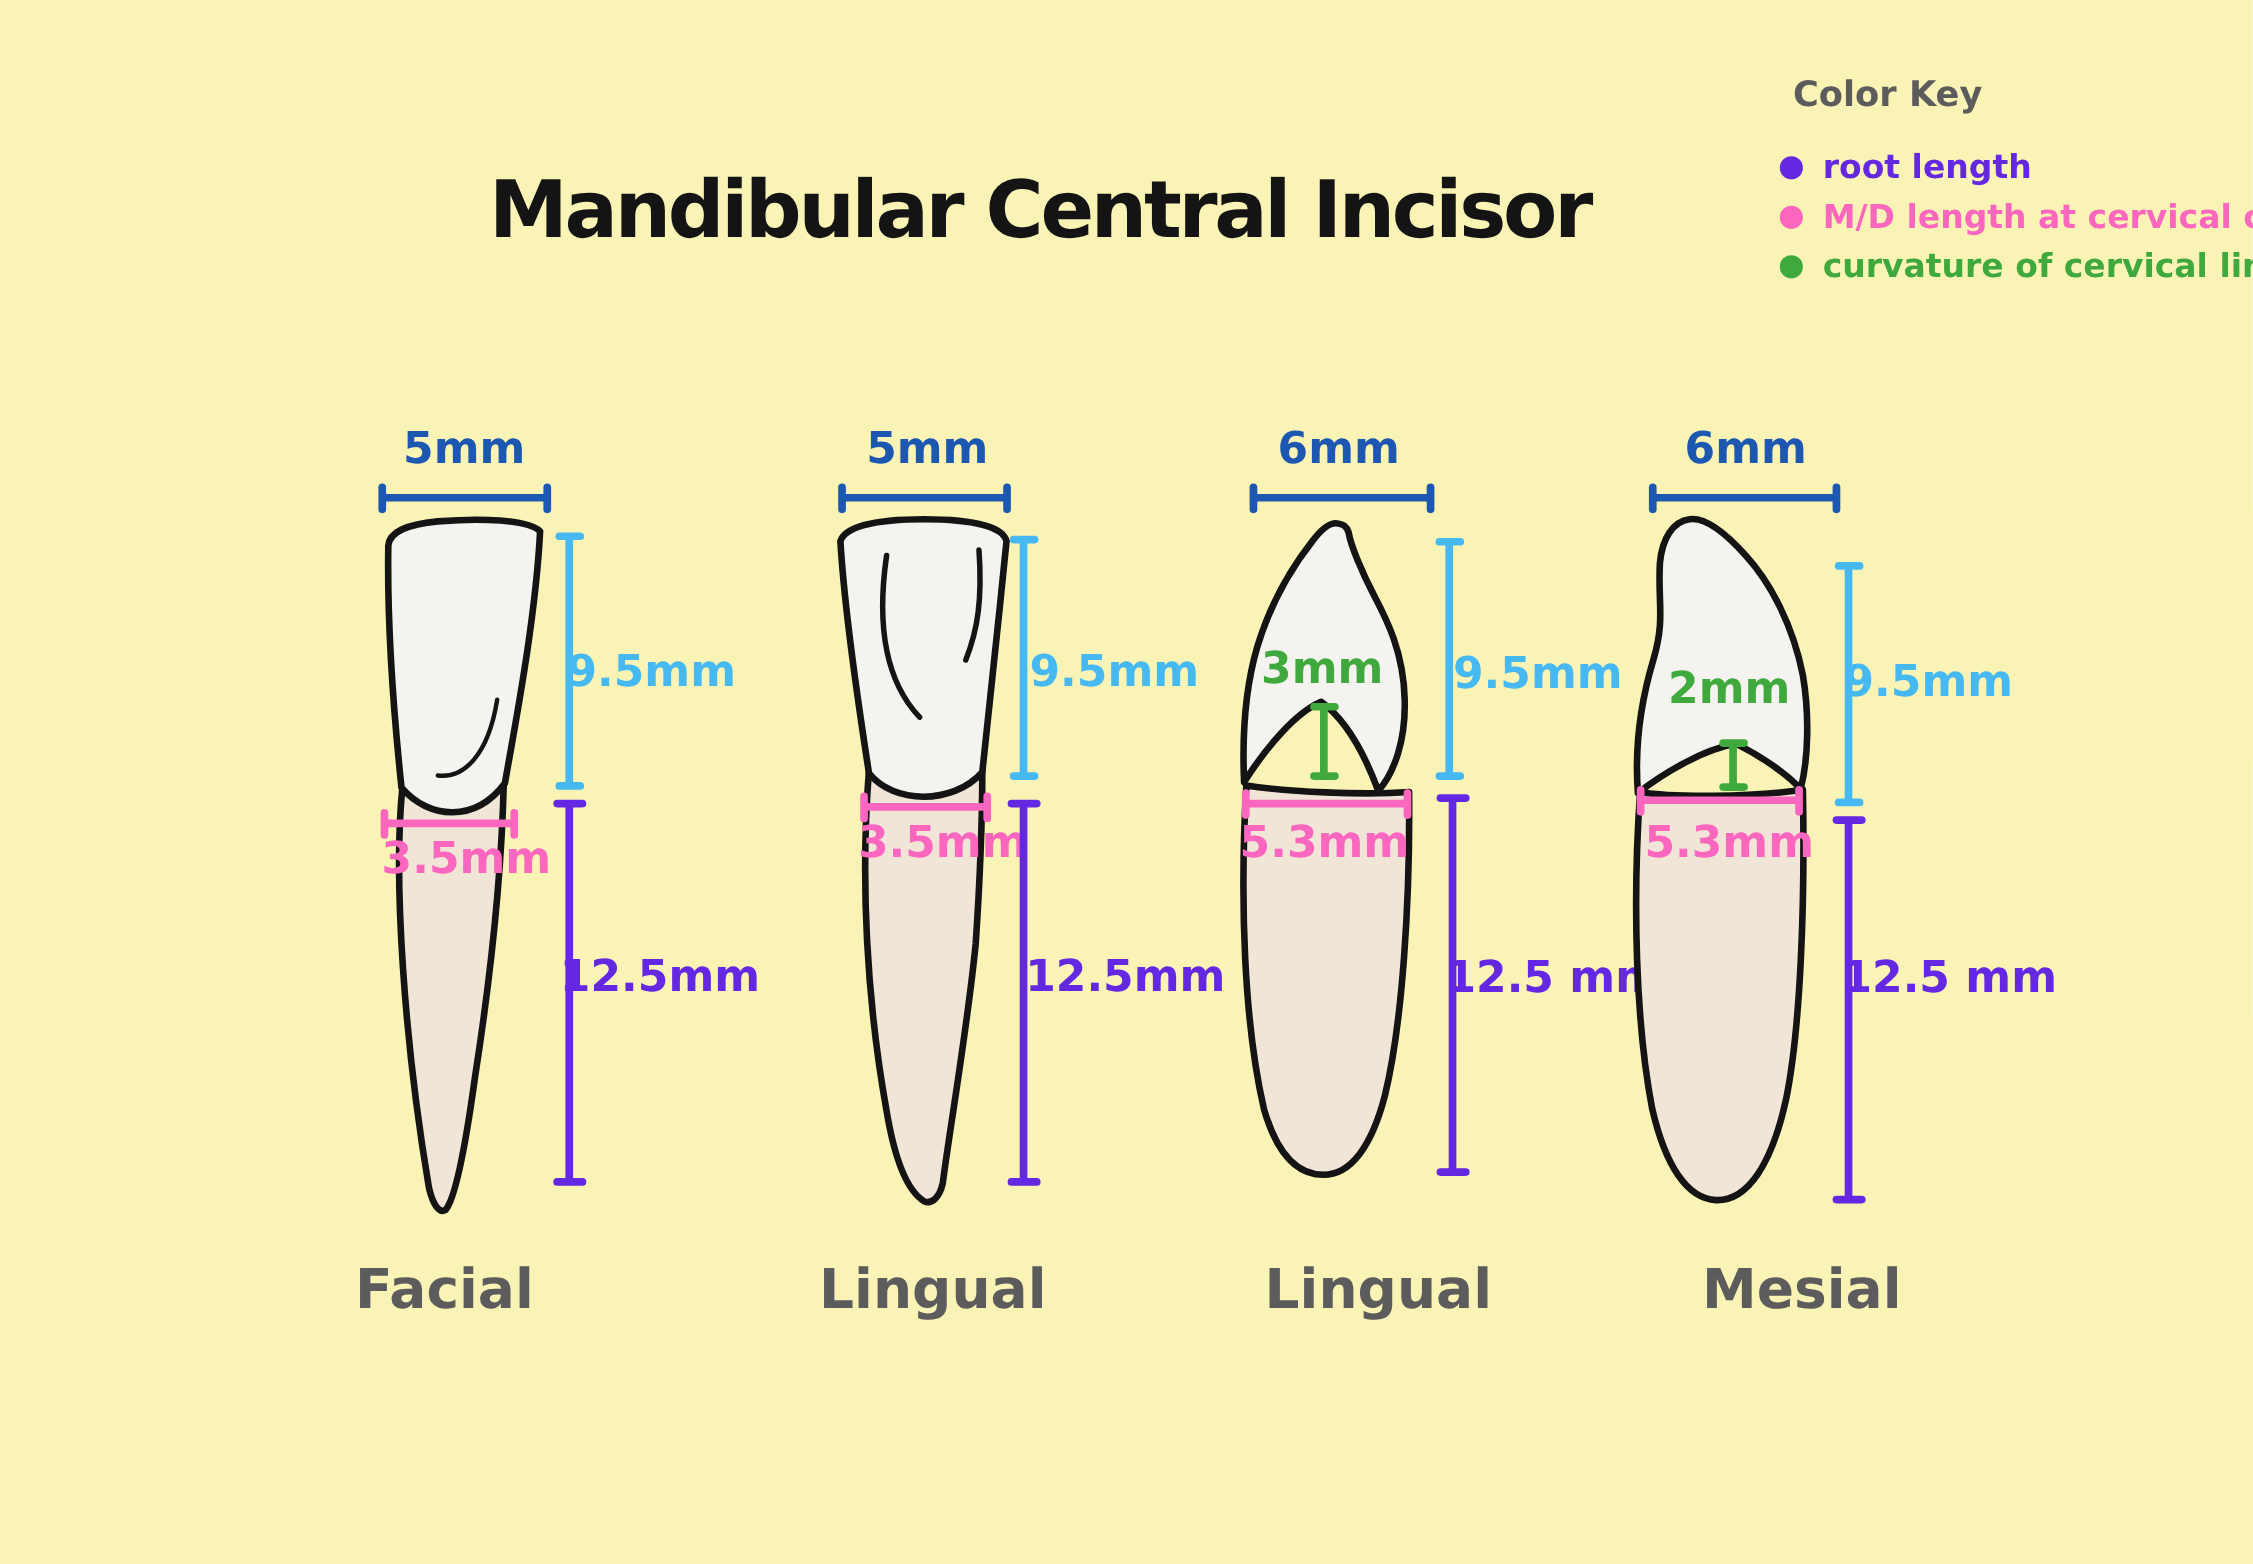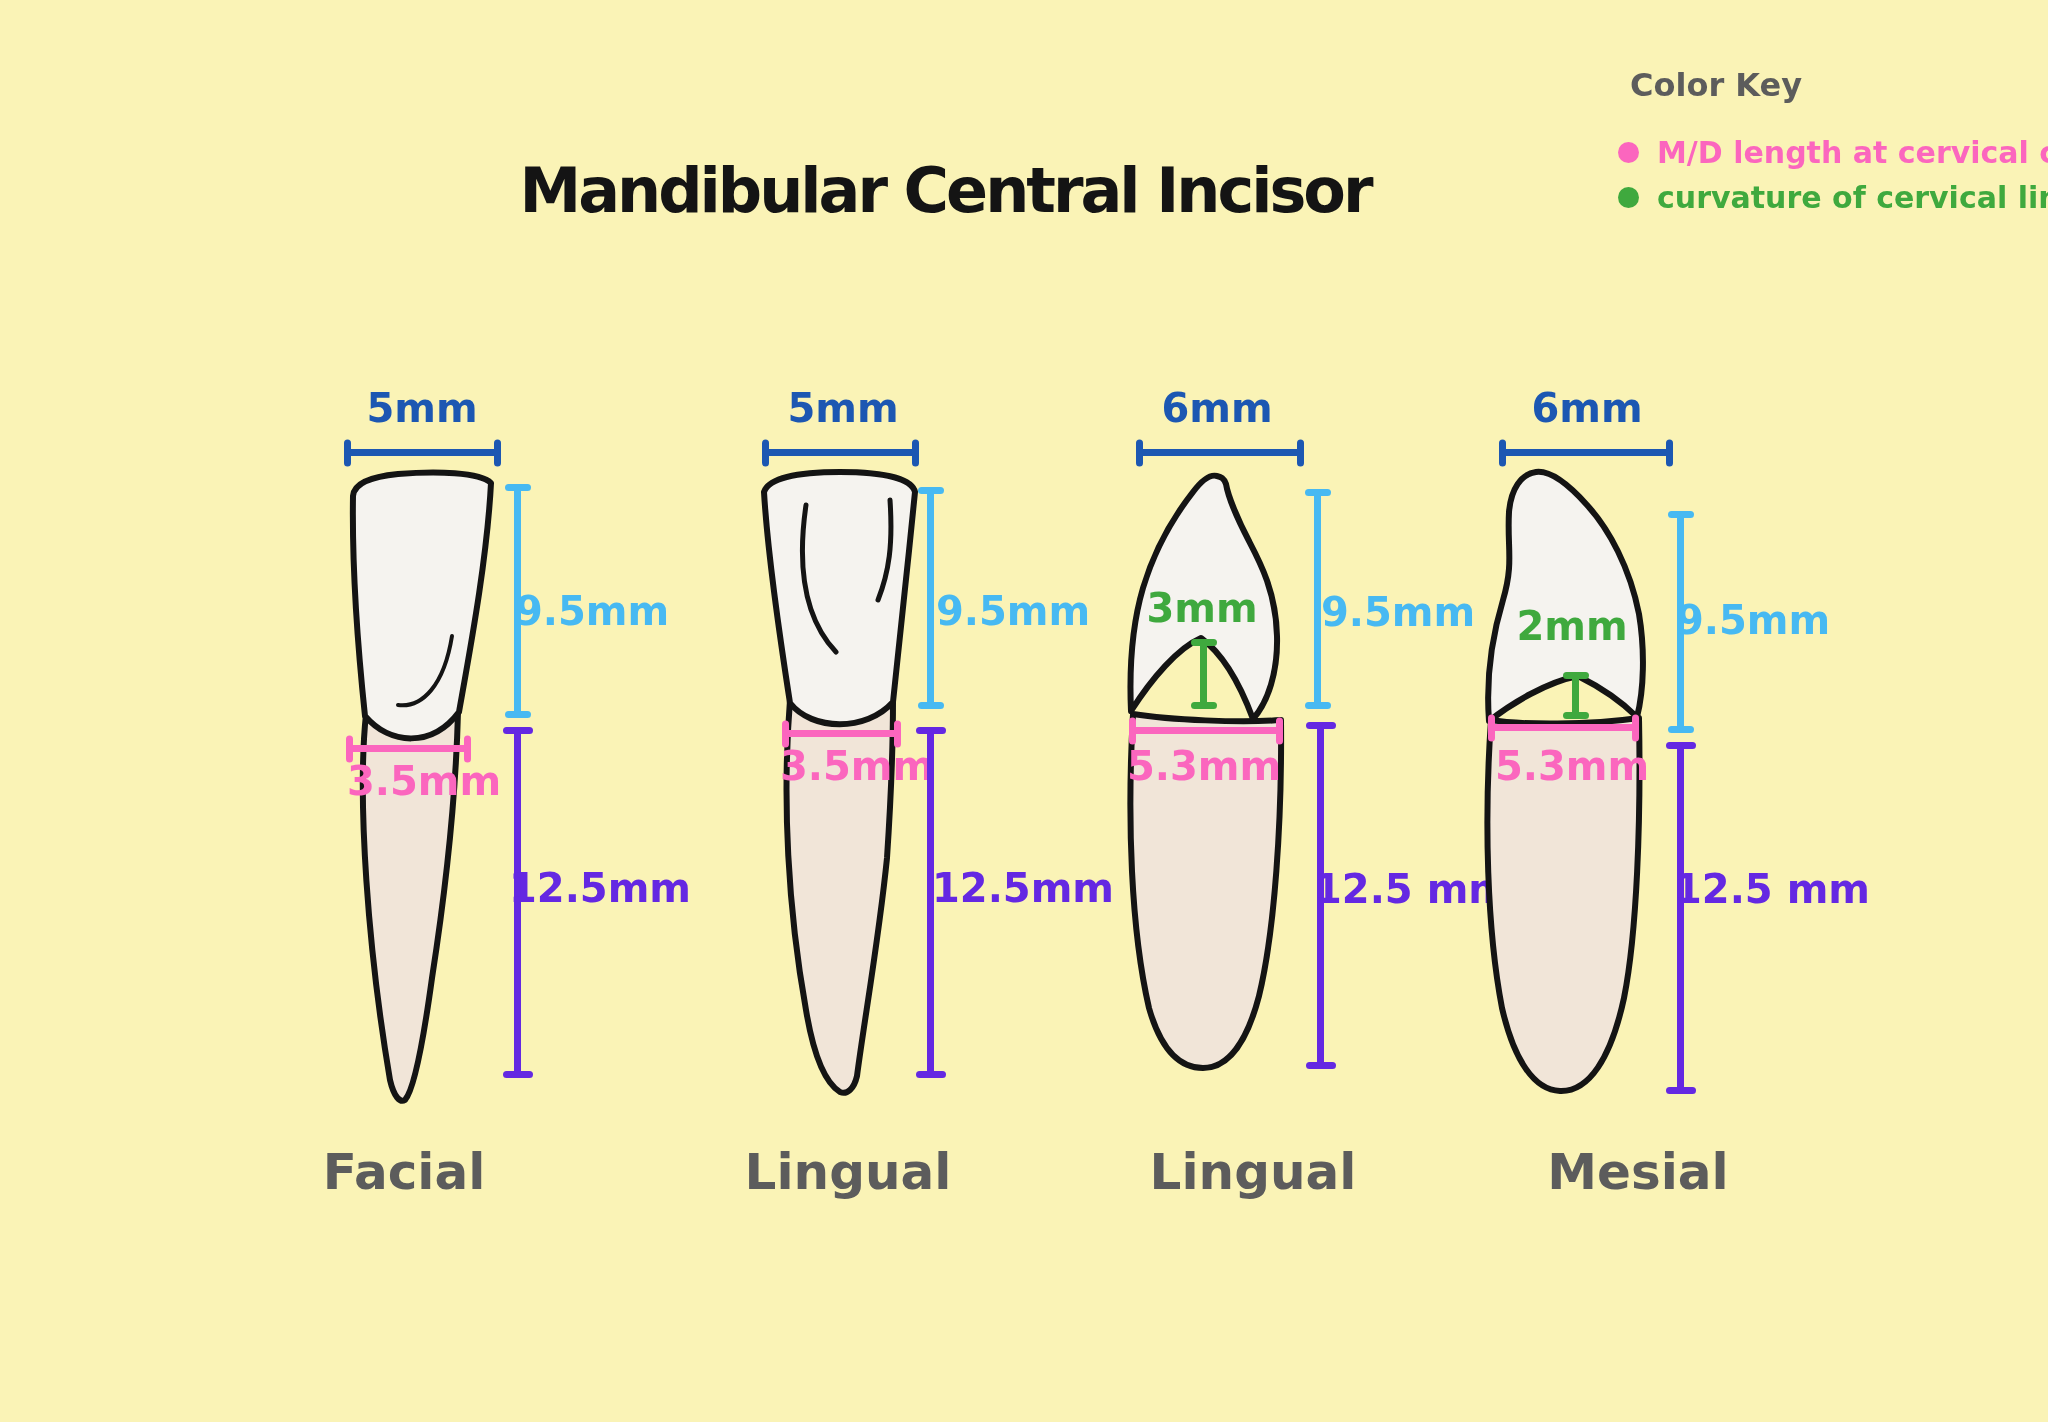--- a/index.html
+++ b/index.html
@@ -4,21 +4,21 @@
 <style>
   html,body{margin:0;padding:0;}
   .canvas{
     position:relative;width:2048px;height:1422px;overflow:hidden;
     background:var(--bg);
     font-family:"DejaVu Sans","Liberation Sans",sans-serif;
   }
   
   .page-title{
     position:absolute;left:945px;top:190px;transform:translate(-50%,-50%);
-    font-size:62px;font-weight:700;letter-spacing:-3px;white-space:nowrap;
+    font-size:72px;font-weight:700;letter-spacing:-3px;white-space:nowrap;
     color:var(--ink);
   }
   .key-heading{
     position:absolute;left:1630px;top:66px;
     font-size:32px;font-weight:700;color:var(--gray);white-space:nowrap;
   }
   .key-list{position:absolute;left:1618px;top:130px;width:430px;}
   .key-row{display:flex;align-items:center;height:45px;}
   .key-dot{width:21px;height:21px;border-radius:50%;flex:0 0 auto;margin-right:18px;}
   .key-label{font-size:30px;font-weight:700;white-space:nowrap;}
@@ -53,20 +53,24 @@
 </head>
 <body>
 
 <div class="canvas">
 
   <div class="page-title">Mandibular Central Incisor</div>
 
   <div class="key-heading">Color Key</div>
   <div class="key-list">
     <div class="key-row">
+      <span class="key-dot c-purple"></span>
+      <span class="key-label t-purple">root length</span>
+    </div>
+    <div class="key-row">
       <span class="key-dot c-pink"></span>
       <span class="key-label t-pink">M/D length at cervical curve</span>
     </div>
     <div class="key-row">
       <span class="key-dot c-green"></span>
       <span class="key-label t-green">curvature of cervical line</span>
     </div>
   </div>
 
   <div class="meas-label t-blue" style="left:422px;top:408px">5mm</div>

